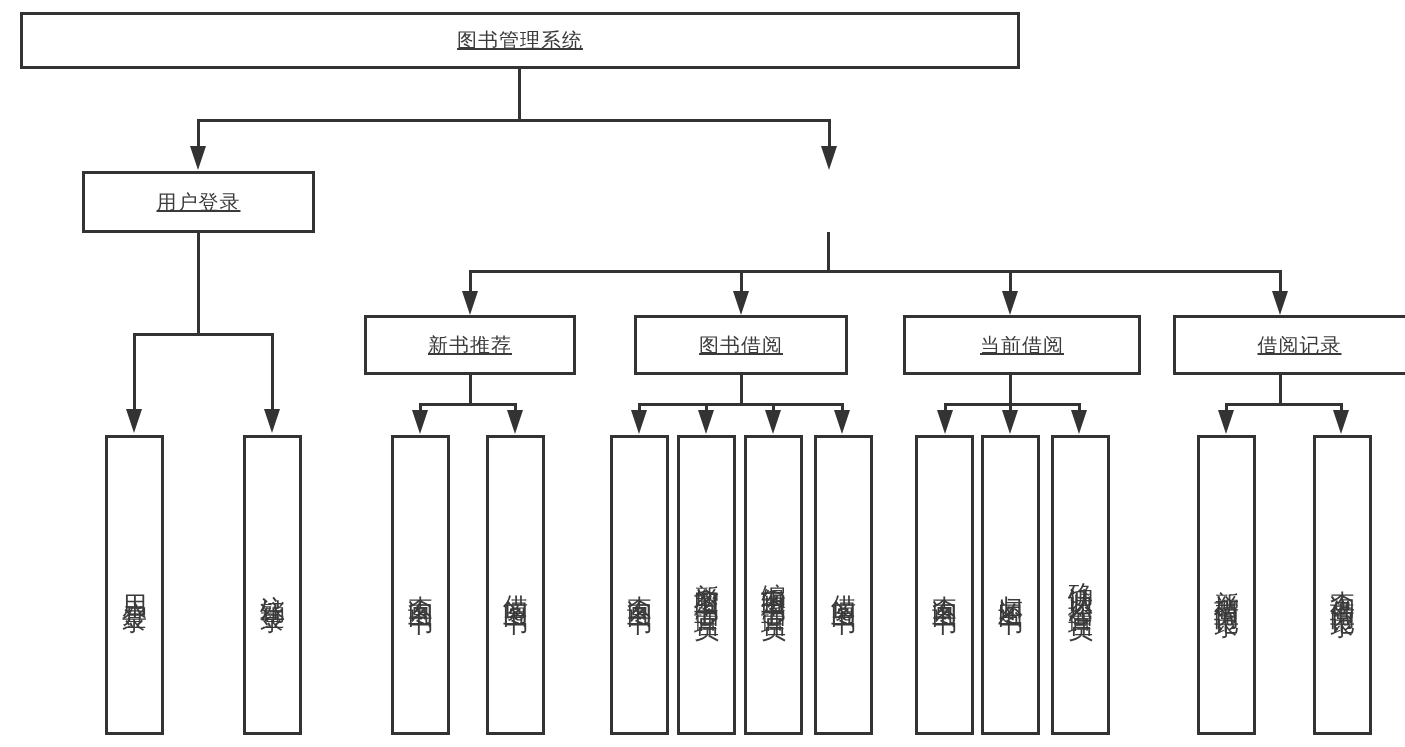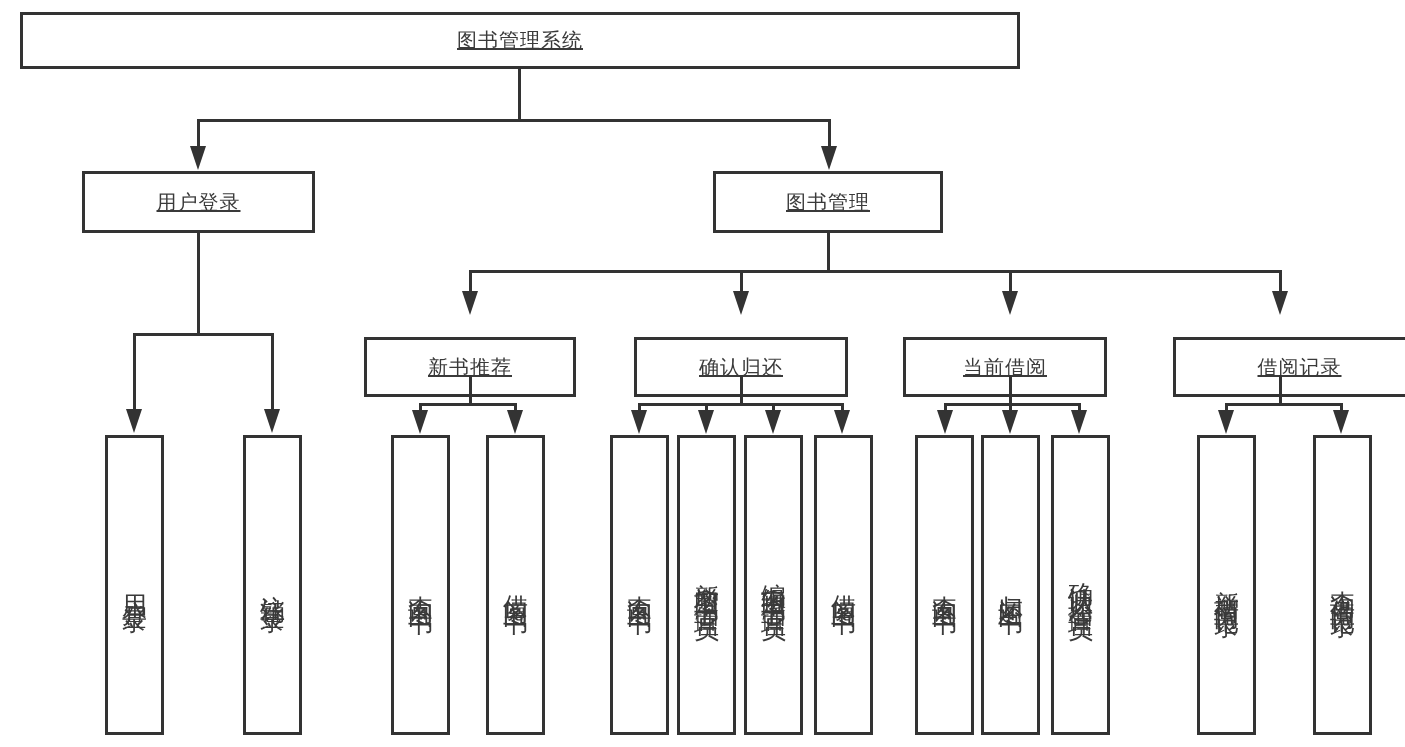--- a/index.html
+++ b/index.html
@@ -27,21 +27,21 @@
     text-align: center;
   }
   .hlabel {
     font-size: 20px;
     letter-spacing: 1px;
     white-space: nowrap;
     text-decoration: underline;
   }
   .root  { left: 20px;  top: 12px;  width: 1000px; height: 57px; }
   .lvl2  { top: 171px; height: 62px; }
-  .lvl3  { top: 315px; height: 60px; margin-top: 22px; }
+  .lvl3  { top: 315px; height: 60px; }
   .leaf  { top: 435px; height: 300px; width: 59px; }
   .vtext {
     writing-mode: vertical-rl;
     text-orientation: mixed;
     font-size: 25px;
     letter-spacing: 5px;
     line-height: 1;
     white-space: nowrap;
     max-height: 292px;
   }
@@ -73,31 +73,28 @@
 
 <div class="stage">
 
   <div class="box root">
     <span class="hlabel">图书管理系统</span>
   </div>
 
   <div class="box lvl2" style="left:82px; width:233px;">
     <span class="hlabel">用户登录</span>
   </div>
-  <div class="box lvl2" style="left:713px; width:230px;">
-    <span class="hlabel">图书管理</span>
-  </div>
 
   <div class="box lvl3" style="left:364px; width:212px;">
     <span class="hlabel">新书推荐</span>
   </div>
   <div class="box lvl3" style="left:634px; width:214px;">
-    <span class="hlabel">确认归还</span>
+    <span class="hlabel">图书借阅</span>
   </div>
-  <div class="box lvl3" style="left:903px; width:204px;">
+  <div class="box lvl3" style="left:903px; width:238px;">
     <span class="hlabel">当前借阅</span>
   </div>
   <div class="box lvl3" style="left:1173px; width:253px;justify-content:center;">
     <span class="hlabel">借阅记录</span>
   </div>
 
   <div class="box leaf" style="left:105px;">
     <span class="vtext">用户登录</span>
   </div>
   <div class="box leaf" style="left:243px;">

